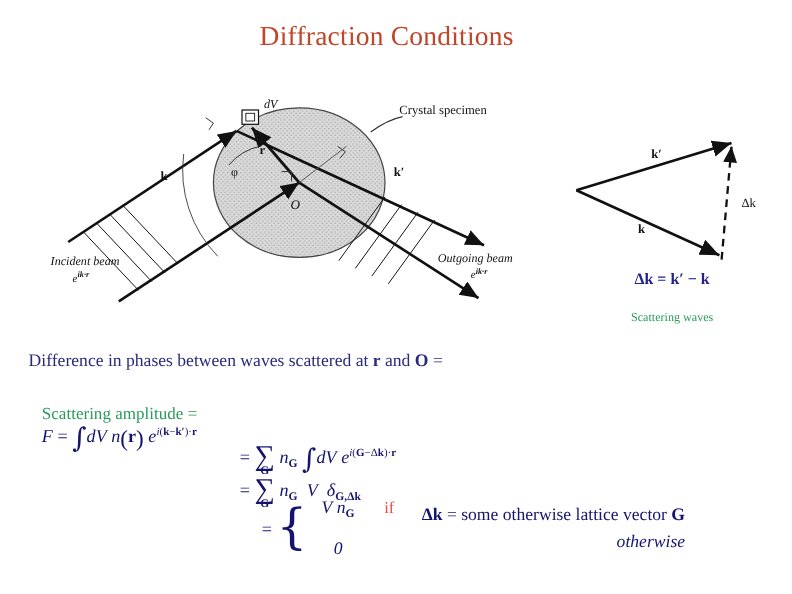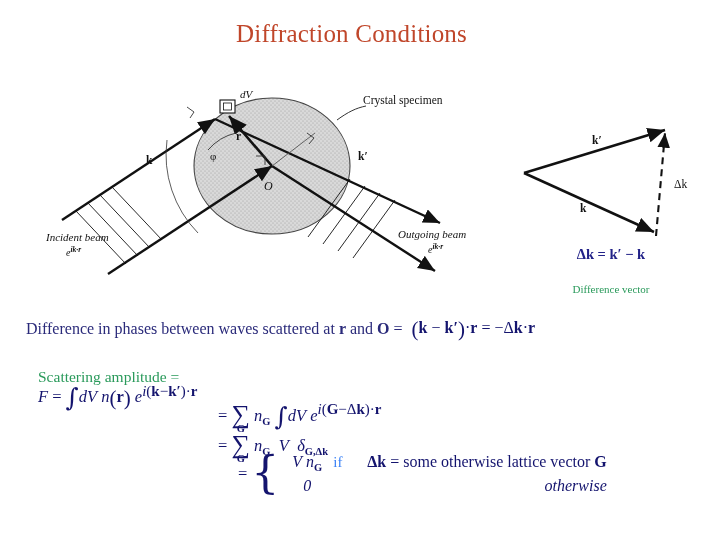--- a/index.html
+++ b/index.html
@@ -79,20 +79,21 @@
   
   #phase-row {
     position: absolute;
     left: 26px;
     top: 316px;
     width: 680px;
     height: 26px;
     display: flex;
     align-items: center;
     white-space: nowrap;
+    gap: 31px;
   }
   #phase-text {
     font-size: 16px;
     color: #2a2a7a;
   }
   #phase-equation {
     font-size: 16px;
     color: #14146e;
     margin-left: 9px;
   }
@@ -137,21 +138,21 @@
     display: inline-flex;
     flex-direction: column;
     align-items: center;
     vertical-align: middle;
     position: relative;
     top: 3px;
   }
   .sum-wrap .sig-glyph { font-size: 26px; line-height: 0.78; }
   .sum-wrap .sig-sub  { font-size: 10.5px; font-weight: bold; line-height: 1; margin-top: -1px; }
   .sup {
-    font-size: 15px;
+    font-size: 10px;
     vertical-align: super;
     line-height: 0;
   }
   .sub {
     font-size: 10.5px;
     vertical-align: sub;
     line-height: 0;
   }
   .paren-big {
     font-size: 21px;
@@ -172,24 +173,25 @@
     font-family: "DejaVu Serif", serif;
     color: #14146e;
     margin: 0 2px 0 4px;
     position: relative;
     top: -1px;
   }
   .cases {
     display: flex;
     flex-direction: column;
     justify-content: center;
+    gap: 14px;
   }
   .case-line { height: 24px; display: flex; align-items: center; }
   .case-val  { width: 52px; text-align: center; font-size: 16px; }
-  .case-if   { width: 34px; text-align: left; font-size: 15px; color: #3b82f6; }
+  .case-if   { width: 34px; text-align: left; font-size: 15px; color: #ef4444; margin-left: 16px; }
   .cond-col  { display: flex; flex-direction: column; }
   .cond-line { height: 24px; display: flex; align-items: center; font-size: 16px; }
   .cond-line.otherwise { justify-content: flex-end; font-style: italic; }
 </style>
 </head>
 <body>
 
 <div id="slide-title">Diffraction Conditions</div>
 
 <div id="figure-diagram">
@@ -293,32 +295,29 @@
 
     <line x1="148" y1="124" x2="157" y2="21" stroke="#111" stroke-width="2.1" stroke-dasharray="7,5" marker-end="url(#arrowBlue)"></line>
 
     <text x="84" y="32" font-size="11.5" font-weight="bold" fill="#111" font-family="Liberation Serif, serif">k′</text>
     <text x="72" y="100" font-size="11.5" font-weight="bold" fill="#111" font-family="Liberation Serif, serif">k</text>
     <text x="166" y="76" font-size="11.5" fill="#111" font-family="Liberation Serif, serif">Δk</text>
   </svg>
 </div>
 
 <div id="dk-equation">Δk = k′ − k</div>
-<div id="scattering-vector-caption">Difference vector</div>
+<div id="scattering-vector-caption">Scattering waves</div>
 
 <div id="phase-row">
   <span id="phase-text">
     <span>Difference in phases between waves scattered at</span>
     <span class="mb">r</span>
     <span>and</span>
     <span class="mb">O</span>
     <span>=</span>
-  </span>
-  <span id="phase-equation" class="m">
-    <span class="paren-big">(</span><span class="mb">k</span><span class="op"> − </span><span class="mb">k′</span><span class="paren-big">)</span><span class="op">·</span><span class="mb">r</span><span class="op"> = −Δ</span><span class="mb">k</span><span class="op">·</span><span class="mb">r</span>
   </span>
 </div>
 
 <div id="amplitude-block">
 
   <div class="eq-row">
     <span id="amplitude-label">Scattering amplitude =</span>
 
     <span class="eq-left m sz16">
       <span class="mi">F</span> <span class="op">=</span>

